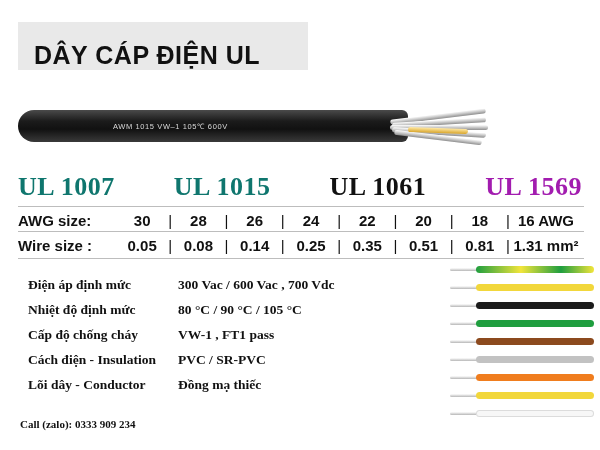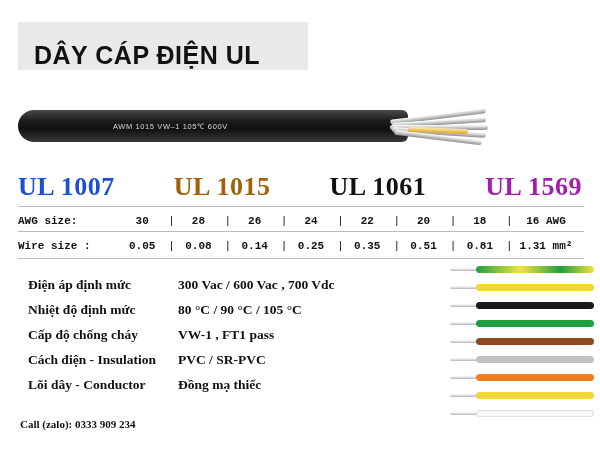--- a/index.html
+++ b/index.html
@@ -77,23 +77,23 @@
   
   .spec-rows {
     position: absolute;
     left: 18px; top: 208px;
     width: 566px;
   }
   .spec-row {
     display: flex;
     align-items: center;
     height: 25px;
-    font-family: Liberation Mono, monospace;
-    font-weight: bold;
-    font-size: 11px;
+    font-family: Liberation Sans, sans-serif;
+    font-weight: bold;
+    font-size: 15px;
     color: #111;
   }
   .spec-label { width: 96px; flex: none; }
   .spec-cells { display: flex; flex: 1; align-items: center; }
   .spec-cell {
     flex: 1;
     text-align: center;
     position: relative;
   }
   .spec-cell + .spec-cell::before {
@@ -177,22 +177,22 @@
     <div class="strand" style="left:0px;  top:10px; width:96px; transform:rotate(-7deg);"></div>
     <div class="strand" style="left:2px;  top:16px; width:94px; transform:rotate(-3.5deg);"></div>
     <div class="strand" style="left:0px;  top:21px; width:98px; transform:rotate(0deg);"></div>
     <div class="strand" style="left:2px;  top:26px; width:94px; transform:rotate(3.5deg);"></div>
     <div class="strand" style="left:4px;  top:31px; width:88px; transform:rotate(7deg);"></div>
     <div class="strand gold" style="left:18px; top:24px; width:60px; transform:rotate(2deg);"></div>
   </div>
 </div>
 
 <div class="models" style="color: rgb(192, 0, 0);">
-  <div class="model" style="color: #1d4ed8;">UL 1007</div>
-  <div class="model" style="color: #a16207;">UL 1015</div>
+  <div class="model" style="color: #0f766e;">UL 1007</div>
+  <div class="model" style="color: #0f766e;">UL 1015</div>
   <div class="model" style="color: rgb(17, 17, 17);">UL 1061</div>
   <div class="model" style="color:#a21caf">UL 1569</div>
 </div>
 
 <div class="sep-line sep-1"></div>
 <div class="sep-line sep-2"></div>
 <div class="sep-line sep-3"></div>
 
 <div class="spec-rows">
 

